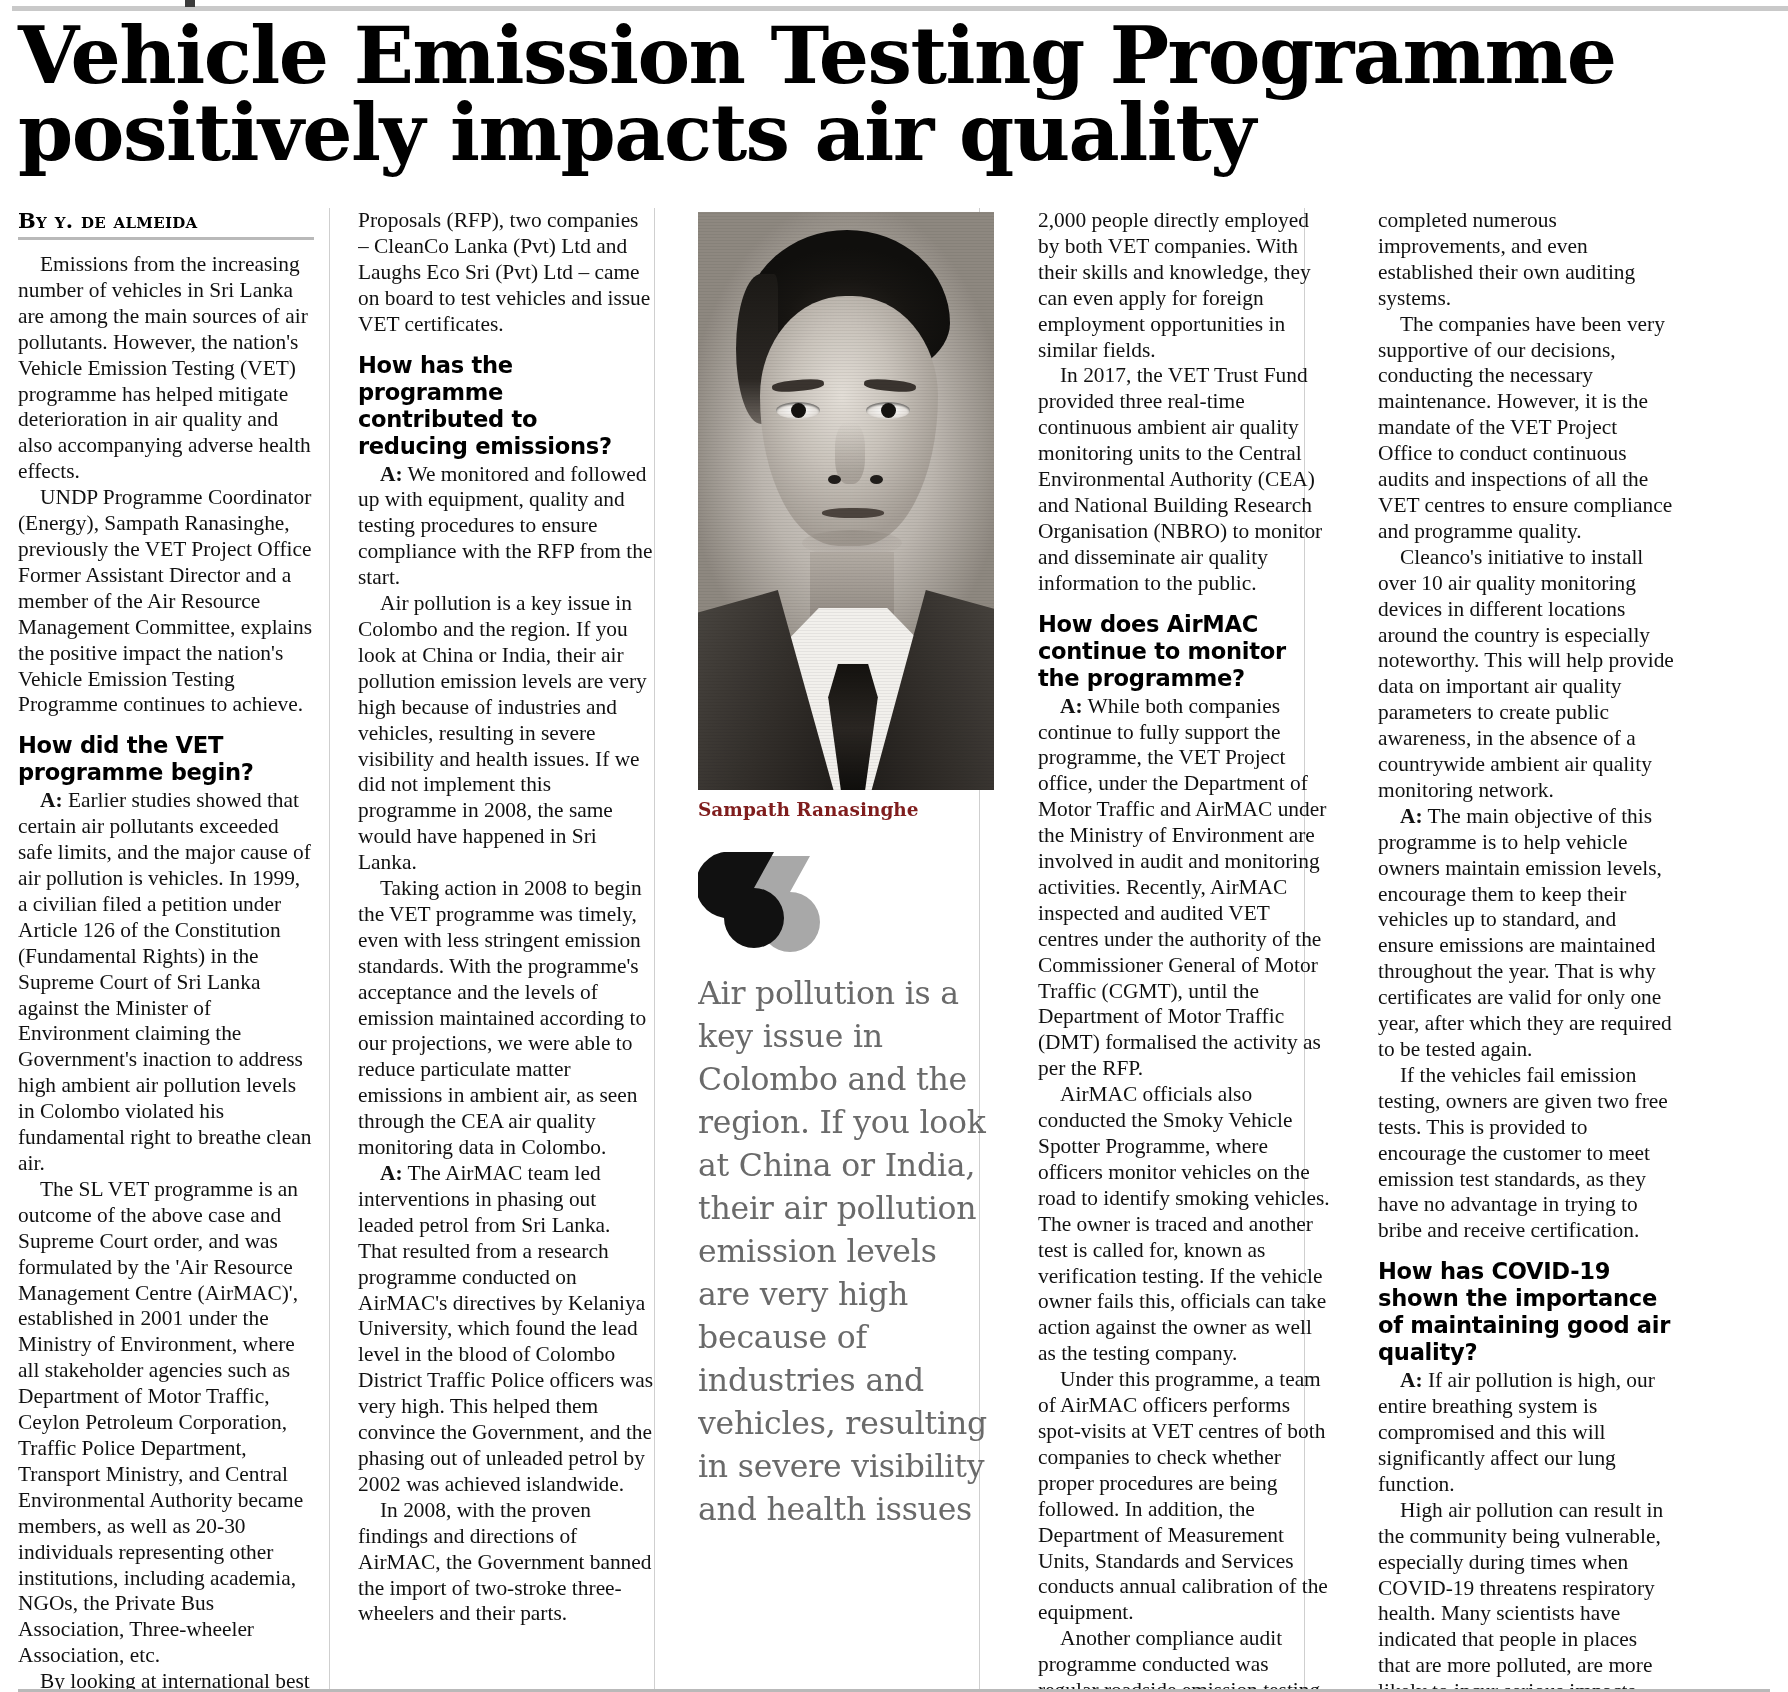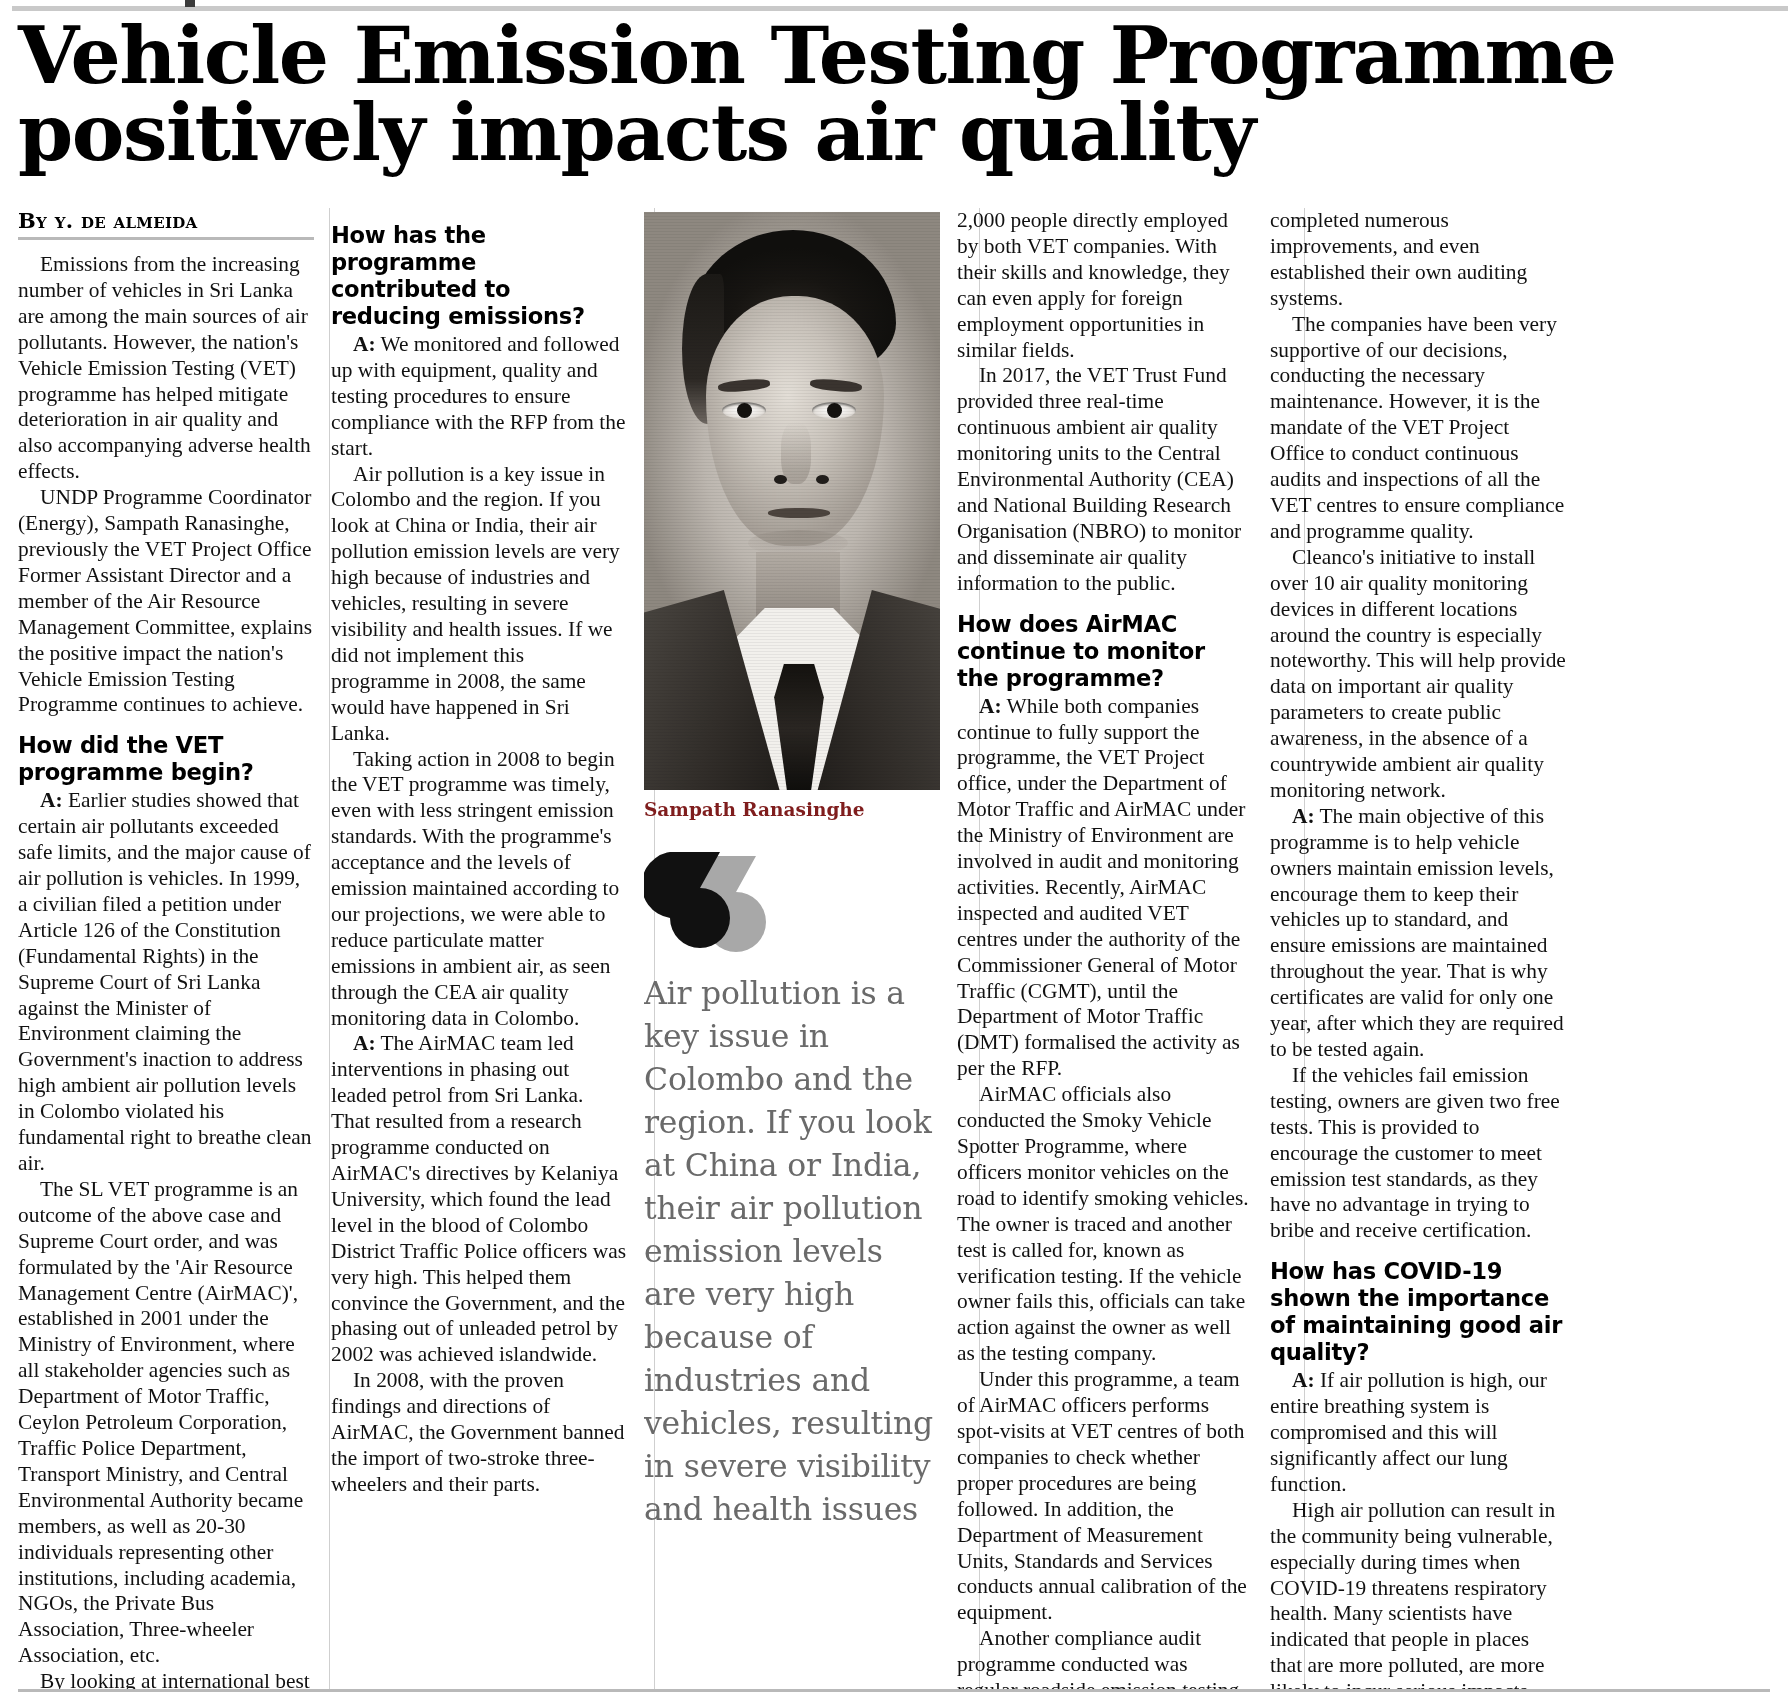--- a/index.html
+++ b/index.html
@@ -58,21 +58,21 @@
 
   
   .grid {
     position: absolute;
     top: 208px;
     left: 18px;
     width: 1752px;
     height: 1484px;
     display: grid;
     grid-template-columns: 296px 296px 296px 296px 296px;
-    column-gap: 17px;
+    column-gap: 44px;
   }
   .col {
     position: relative;
     overflow: hidden;
   }
   .col-sep {
     position: absolute;
     top: 0;
     width: 1px;
     height: 1484px;
@@ -314,20 +314,21 @@
           <p class="body">UNDP Programme Coordinator (Energy), Sampath Ranasinghe, previously the VET Project Office Former Assistant Director and a member of the Air Resource Management Committee, explains the positive impact the nation's Vehicle Emission Testing Programme continues to achieve.</p>
           <h3 class="subhead">How did the VET programme begin?</h3>
           <p class="body"><b>A:</b><span> Earlier studies showed that certain air pollutants exceeded safe limits, and the major cause of air pollution is vehicles. In 1999, a civilian filed a petition under Article 126 of the Constitution (Fundamental Rights) in the Supreme Court of Sri Lanka against the Minister of Environment claiming the Government's inaction to address high ambient air pollution levels in Colombo violated his fundamental right to breathe clean air.</span></p>
           <p class="body">The SL VET programme is an outcome of the above case and Supreme Court order, and was formulated by the 'Air Resource Management Centre (AirMAC)', established in 2001 under the Ministry of Environment, where all stakeholder agencies such as Department of Motor Traffic, Ceylon Petroleum Corporation, Traffic Police Department, Transport Ministry, and Central Environmental Authority became members, as well as 20-30 individuals representing other institutions, including academia, NGOs, the Private Bus Association, Three-wheeler Association, etc.</p>
           <p class="body">By looking at international best practices and conducting research, AirMAC made key interventions in emission standards in 2003, and laid out a mechanism to enforce standards, designing the SL VET programme. The testing procedure adopted in the SL VET programme is an internationally accepted methodology.</p>
         </div>
     </div>
 
     <div class="col">
       <div id="c2">
+          <p class="body cont">Proposals (RFP), two companies – CleanCo Lanka (Pvt) Ltd and Laughs Eco Sri (Pvt) Ltd – came on board to test vehicles and issue VET certificates.</p>
           <h3 class="subhead">How has the programme contributed to reducing emissions?</h3>
           <p class="body"><b>A:</b><span> We monitored and followed up with equipment, quality and testing procedures to ensure compliance with the RFP from the start.</span></p>
           <p class="body">Air pollution is a key issue in Colombo and the region. If you look at China or India, their air pollution emission levels are very high because of industries and vehicles, resulting in severe visibility and health issues. If we did not implement this programme in 2008, the same would have happened in Sri Lanka.</p>
           <p class="body">Taking action in 2008 to begin the VET programme was timely, even with less stringent emission standards. With the programme's acceptance and the levels of emission maintained according to our projections, we were able to reduce particulate matter emissions in ambient air, as seen through the CEA air quality monitoring data in Colombo.</p>
           <p class="body"><b>A:</b><span> The AirMAC team led interventions in phasing out leaded petrol from Sri Lanka. That resulted from a research programme conducted on AirMAC's directives by Kelaniya University, which found the lead level in the blood of Colombo District Traffic Police officers was very high. This helped them convince the Government, and the phasing out of unleaded petrol by 2002 was achieved islandwide.</span></p>
           <p class="body">In 2008, with the proven findings and directions of AirMAC, the Government banned the import of two-stroke three-wheelers and their parts.</p>
         </div>
     </div>
 
     <div class="col">

